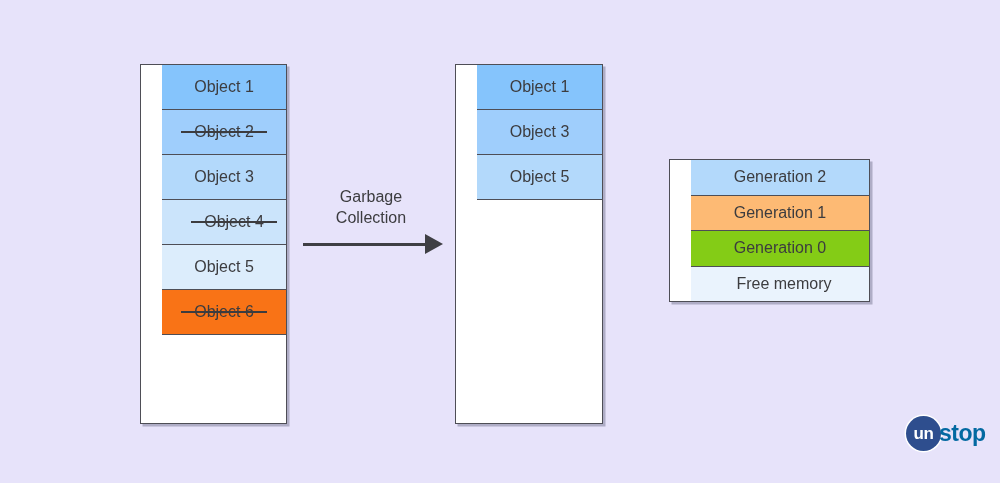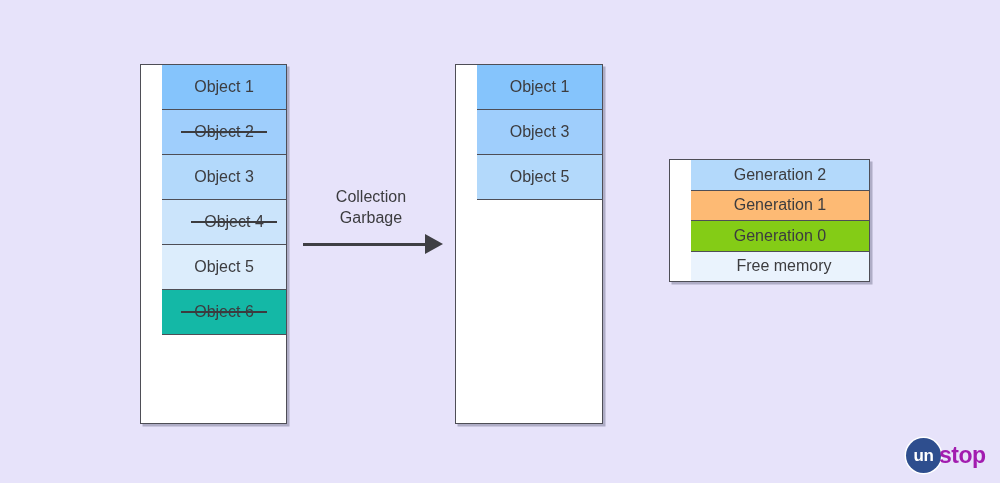--- a/index.html
+++ b/index.html
@@ -41,21 +41,21 @@
   .gc-line{
     position:absolute;left:303px;top:243px;width:126px;height:2.5px;
     background:#3F3F44;
   }
   .gc-head{
     position:absolute;left:425px;top:234px;width:0;height:0;
     border-top:10px solid transparent;border-bottom:10px solid transparent;
     border-left:18px solid #3F3F44;
   }
   .logo{
-    position:absolute;left:906px;top:438px;
+    position:absolute;left:906px;top:416px;
     display:flex;align-items:center;
   }
   .logo-circle{
     width:35px;height:35px;border-radius:50%;
     display:flex;align-items:center;justify-content:center;
     font-weight:bold;font-size:17px;color:#ffffff;
     letter-spacing:-0.5px;
     box-shadow:0 0 0 1.5px #ffffff;
   }
   .logo-rest{
@@ -77,59 +77,59 @@
     </div>
     <div class="memrow" style="background-color: rgb(179, 217, 251);">
       <span class="rowlabel">Object 3</span>
     </div>
     <div class="memrow strike" style="background-color: rgb(203, 228, 251); padding-left: 20px;">
       <span class="rowlabel">Object 4</span>
     </div>
     <div class="memrow" style="background-color: rgb(220, 237, 252);">
       <span class="rowlabel">Object 5</span>
     </div>
-    <div class="memrow strike" style="background-color: #14b8a6;">
+    <div class="memrow strike" style="background-color: #f97316;">
       <span class="rowlabel">Object 6</span>
     </div>
     <div class="freespace"></div>
   </div>
 
   <div class="gc-label">
+    <div>Garbage</div>
     <div>Collection</div>
-    <div>Garbage</div>
   </div>
   <div class="gc-line" style="background-color: rgb(63, 63, 68);"></div>
   <div class="gc-head"></div>
 
   <div class="memcol" style="left:455px;top:64px;width:148px;height:360px;">
     <div class="memrow" style="background-color: rgb(133, 196, 252);">
       <span class="rowlabel">Object 1</span>
     </div>
     <div class="memrow" style="background-color: rgb(159, 206, 252);">
       <span class="rowlabel">Object 3</span>
     </div>
     <div class="memrow" style="background-color: rgb(179, 217, 251);">
       <span class="rowlabel">Object 5</span>
     </div>
     <div class="freespace"></div>
   </div>
 
-  <div class="memcol gen" style="left:669px;top:159px;width:201px;height:123px;justify-content:center;">
+  <div class="memcol gen" style="left:669px;top:159px;width:201px;height:143px;justify-content:center;">
     <div class="memrow" style="background-color: rgb(179, 217, 251);">
       <span class="rowlabel">Generation 2</span>
     </div>
     <div class="memrow" style="background-color: #fdba74;">
       <span class="rowlabel">Generation 1</span>
     </div>
     <div class="memrow" style="background-color: #84cc16;">
       <span class="rowlabel">Generation 0</span>
     </div>
     <div class="memrow" style="background-color: rgb(234, 243, 253);">
       <span class="rowlabel">Free memory</span>
     </div>
   </div>
 
   <div class="logo">
     <div class="logo-circle" style="background-color: rgb(46, 78, 142);">un</div>
-    <div class="logo-rest" style="color: #a21caf;">stop</div>
+    <div class="logo-rest" style="color: #0369a1;">stop</div>
   </div>
 
 </div>
 
 </body></html>

